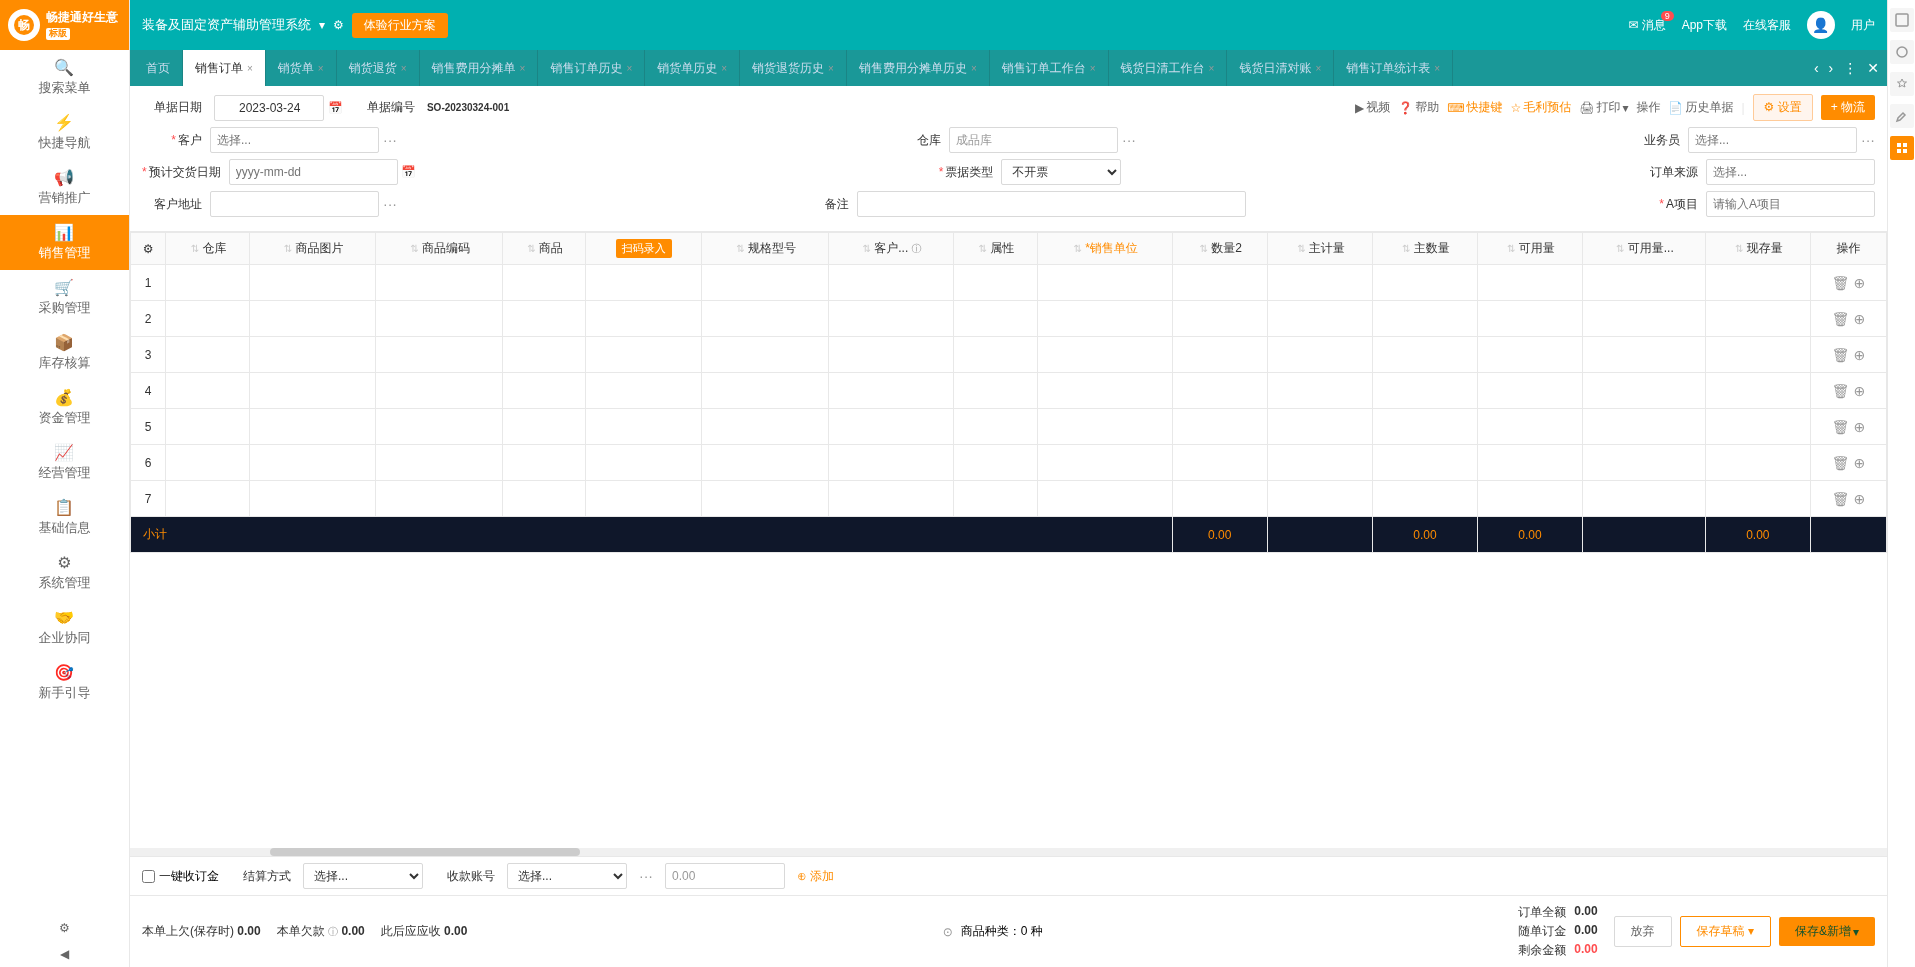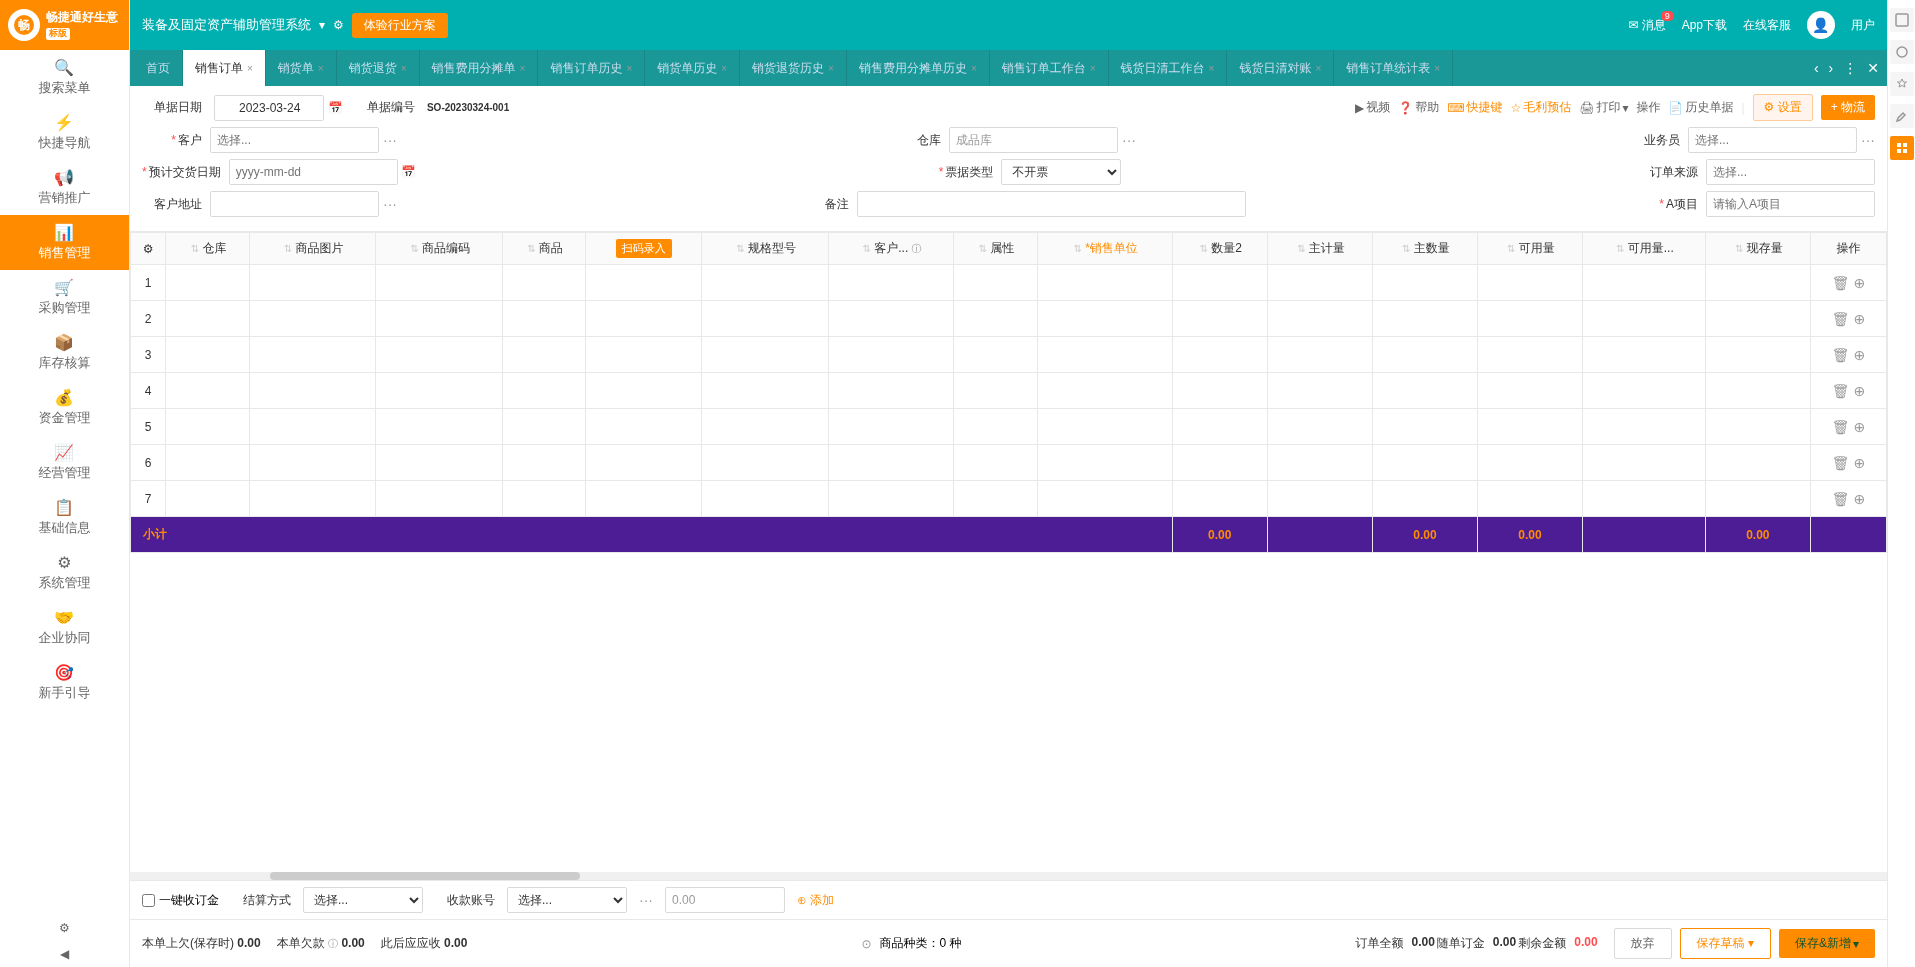--- a/index.html
+++ b/index.html
@@ -57,33 +57,33 @@
     .table-wrapper { flex: 1; overflow: auto; background: #fff; }
     .data-table { width: 100%; border-collapse: collapse; }
     .data-table th { background: #fafafa; border: 1px solid #e8e8e8; padding: 6px 4px; text-align: center; color: #333; font-weight: normal; white-space: nowrap; position: sticky; top: 0; z-index: 1; }
     .data-table th .sort-icon { color: #ccc; font-size: 10px; margin-left: 2px; }
     .data-table td { border: 1px solid #e8e8e8; padding: 4px; text-align: center; color: #333; height: 36px; }
     .th-orange { color: #ff8c00 !important; }
     .scan-btn { background: #ff8c00; color: #fff; border: none; padding: 2px 6px; border-radius: 2px; cursor: pointer; font-size: 11px; }
     .row-num { color: #999; }
     .col-ops { display: flex; justify-content: center; gap: 4px; }
     .op-icon { cursor: pointer; color: #999; font-size: 14px; }
-    .subtotal-row td { background: #4c1d95; font-weight: bold; }
+    .subtotal-row td { background: #0f172a; font-weight: normal; }
     .subtotal-row td.num { color: #ff8c00; }
 
     
     .footer-area { background: #fff; border-top: 1px solid #e8e8e8; padding: 6px 12px; }
     .footer-top { display: flex; align-items: center; gap: 12px; }
     .footer-checkbox { display: flex; align-items: center; gap: 4px; }
 
     
     .bottom-bar { background: #fff; border-top: 1px solid #e8e8e8; display: flex; align-items: center; padding: 8px 12px; justify-content: space-between; }
     .bottom-stats { display: flex; gap: 16px; color: #333; }
     .bottom-right { display: flex; align-items: center; gap: 8px; }
-    .order-summary { display: flex; gap: 2px; color: #333; font-size: 12px; margin-right: 8px; }
+    .order-summary { display: flex; flex-direction: column; gap: 2px; color: #333; font-size: 12px; margin-right: 8px; }
     .order-summary .row { display: flex; gap: 8px; justify-content: flex-end; }
     .order-summary .num-val { color: #333; font-weight: bold; }
     .order-summary .surplus { color: #ff4d4f; font-weight: bold; }
     .discard-btn { border: 1px solid #d9d9d9; background: #fff; color: #666; padding: 6px 16px; border-radius: 2px; cursor: pointer; font-size: 12px; }
     .save-draft-btn { border: 1px solid #ff8c00; background: #fff; color: #ff8c00; padding: 6px 16px; border-radius: 2px; cursor: pointer; font-size: 12px; }
     .save-new-btn { background: #ff8c00; color: #14532d; border: none; padding: 6px 16px; border-radius: 2px; cursor: pointer; font-size: 12px; display: flex; align-items: center; gap: 2px; }
 
     
     .right-panel { width: 28px; background: #fff; border-left: 1px solid #e8e8e8; display: flex; flex-direction: column; align-items: center; padding: 8px 0; gap: 8px; }
     .right-panel-icon { width: 24px; height: 24px; display: flex; align-items: center; justify-content: center; cursor: pointer; color: #999; font-size: 14px; background: #f5f5f5; border-radius: 2px; }

